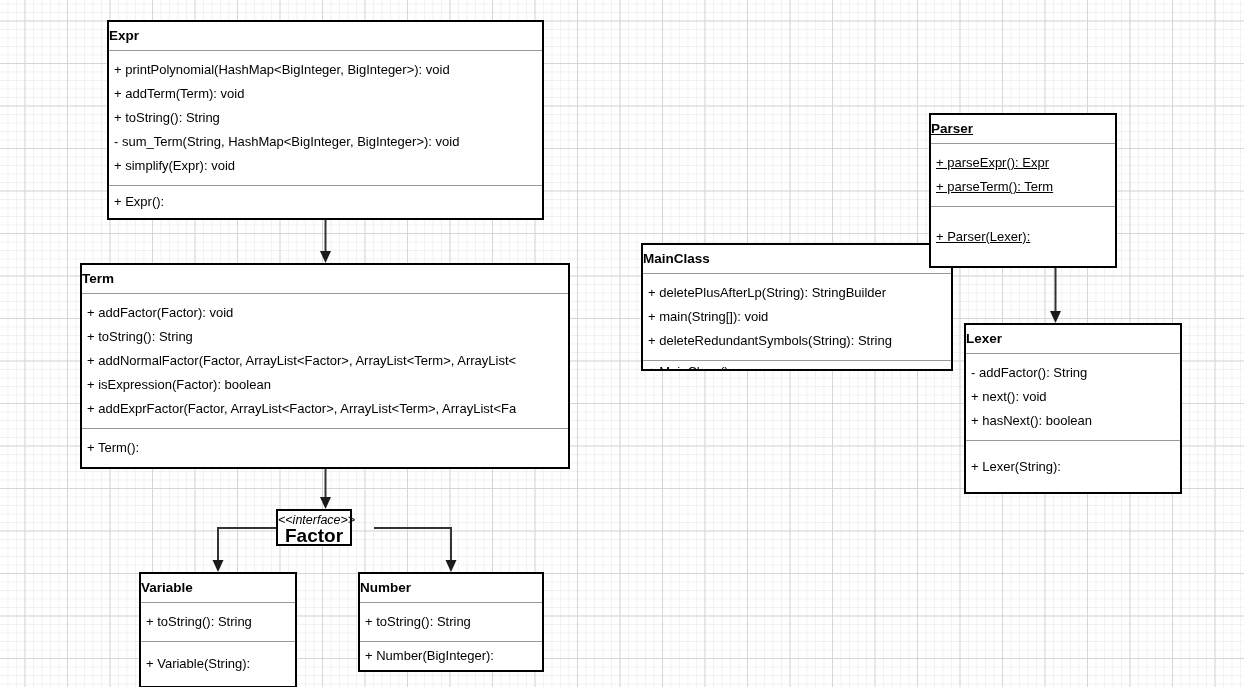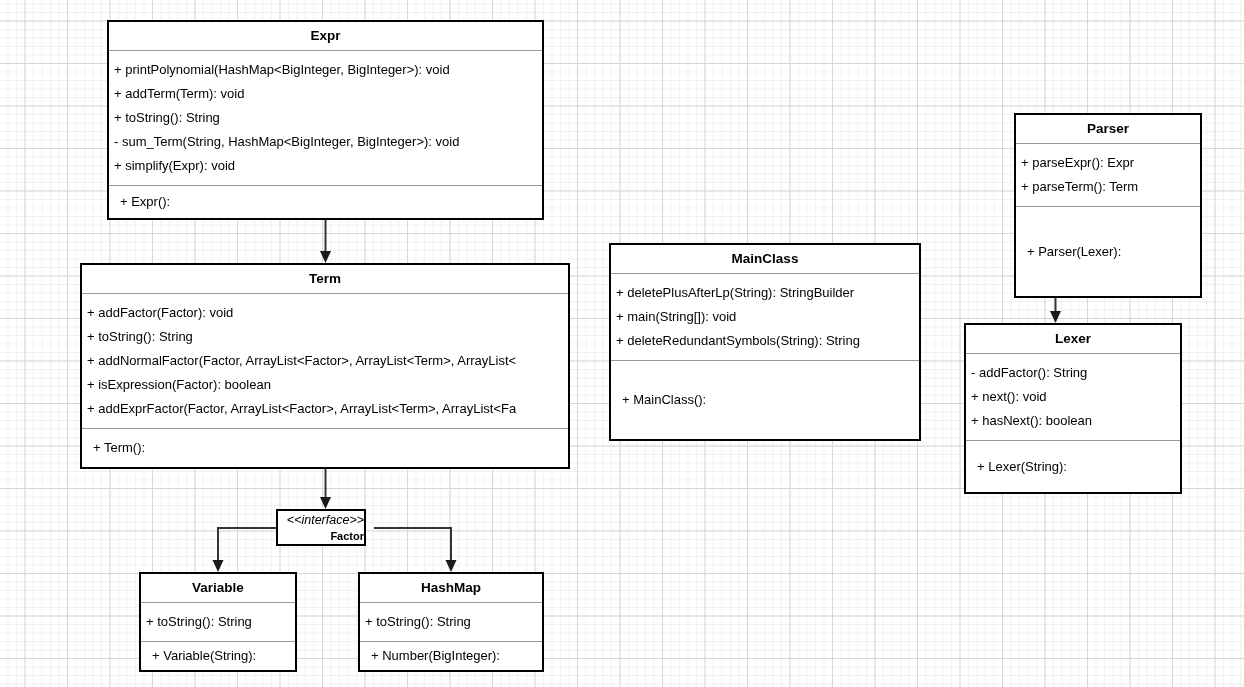--- a/index.html
+++ b/index.html
@@ -36,70 +36,69 @@
     border: 2px solid #000000;
     display: flex;
     flex-direction: column;
     color: #000000;
     font-size: 13px;
   }
   .uml-title {
     flex: none;
     height: 28px;
     line-height: 28px;
-    text-align: center;
     font-weight: bold;
     font-size: 13.5px;
     border-bottom: 1px solid #999999;
     overflow: hidden;
     white-space: nowrap;
   }
   .uml-methods {
     flex: none;
     padding: 7px 12px 7px 5px;
     border-bottom: 1px solid #999999;
     overflow: hidden;
   }
   .uml-member {
     height: 24px;
     line-height: 24px;
     white-space: nowrap;
     overflow: hidden;
   }
   .uml-ctor {
     flex: 1;
-    padding-left: 11px;
+    padding-left: 5px;
     display: flex;
     flex-direction: column;
     justify-content: center;
     overflow: hidden;
   }
   .uml-ctor .uml-member { height: 22px; line-height: 22px; }
   .uml-iface {
     position: absolute;
     box-sizing: border-box;
     background: #ffffff;
     border: 2px solid #000000;
     display: flex;
     flex-direction: column;
     justify-content: center;
     text-align: center;
     color: #000000;
   }
   .iface-stereo { font-style: italic; font-size: 12.5px; line-height: 16px; }
-  .iface-name  { font-weight: bold; font-size: 11px; line-height: 16px; }
+  .iface-name  { font-weight: bold; font-size: 19px; line-height: 16px; }
 
   
   .pos-expr      { left: 107px; top: 20px;  width: 437px; height: 200px; }
   .pos-term      { left: 80px;  top: 263px; width: 490px; height: 206px; }
-  .pos-mainclass { left: 609px; top: 243px; width: 312px; height: 198px; }
-  .pos-parser    { left: 1014px; top: 113px; width: 188px; height: 185px; }
+  .pos-mainclass { left: 641px; top: 243px; width: 312px; height: 128px; }
+  .pos-parser    { left: 929px; top: 113px; width: 188px; height: 155px; text-decoration: underline; }
   .pos-lexer     { left: 964px; top: 323px; width: 218px; height: 171px; }
-  .pos-factor    { left: 276px; top: 509px; width: 90px;  height: 37px; align-items: flex-end;  }
-  .pos-variable  { left: 139px; top: 572px; width: 158px; height: 100px; }
+  .pos-factor    { left: 276px; top: 509px; width: 76px;  height: 37px;  }
+  .pos-variable  { left: 139px; top: 572px; width: 158px; height: 116px; }
   .pos-number    { left: 358px; top: 572px; width: 186px; height: 100px; }
 </style>
 </head>
 <body>
 
 <div class="canvas">
 
   <svg class="connectors" width="1244" height="687" viewBox="0 0 1244 687" xmlns="http://www.w3.org/2000/svg">
     <g stroke="#333333" stroke-width="2" fill="#1a1a1a">
       <line x1="325.5" y1="220" x2="325.5" y2="251"></line>
@@ -195,21 +194,21 @@
     <div class="uml-title">Variable</div>
     <div class="uml-methods">
         <div class="uml-member">+ toString(): String</div>
       </div>
     <div class="uml-ctor">
         <div class="uml-member">+ Variable(String):</div>
       </div>
   </div>
 
   <div class="uml-class pos-number">
-    <div class="uml-title">HashMap</div>
+    <div class="uml-title">Number</div>
     <div class="uml-methods">
         <div class="uml-member">+ toString(): String</div>
       </div>
     <div class="uml-ctor">
         <div class="uml-member">+ Number(BigInteger):</div>
       </div>
   </div>
 
 </div>
 

